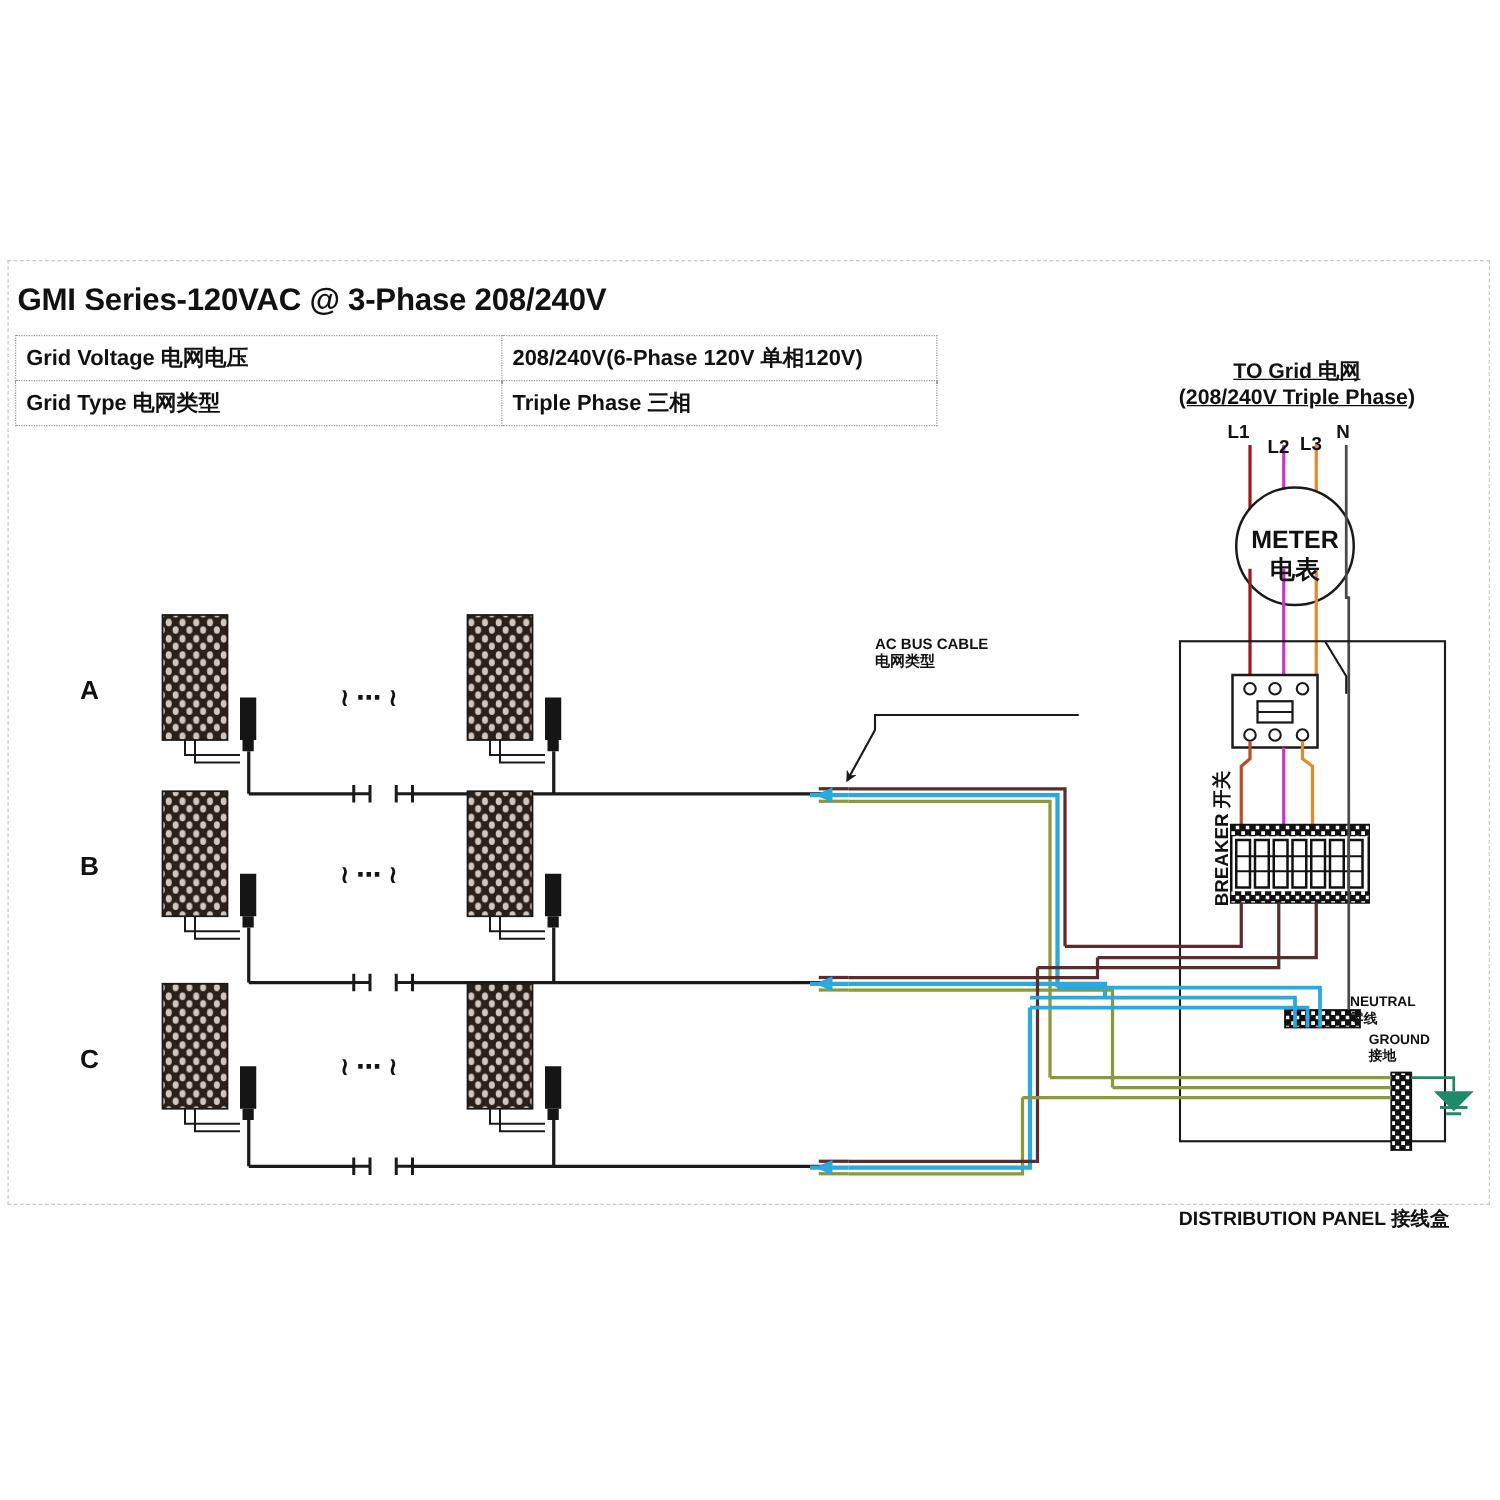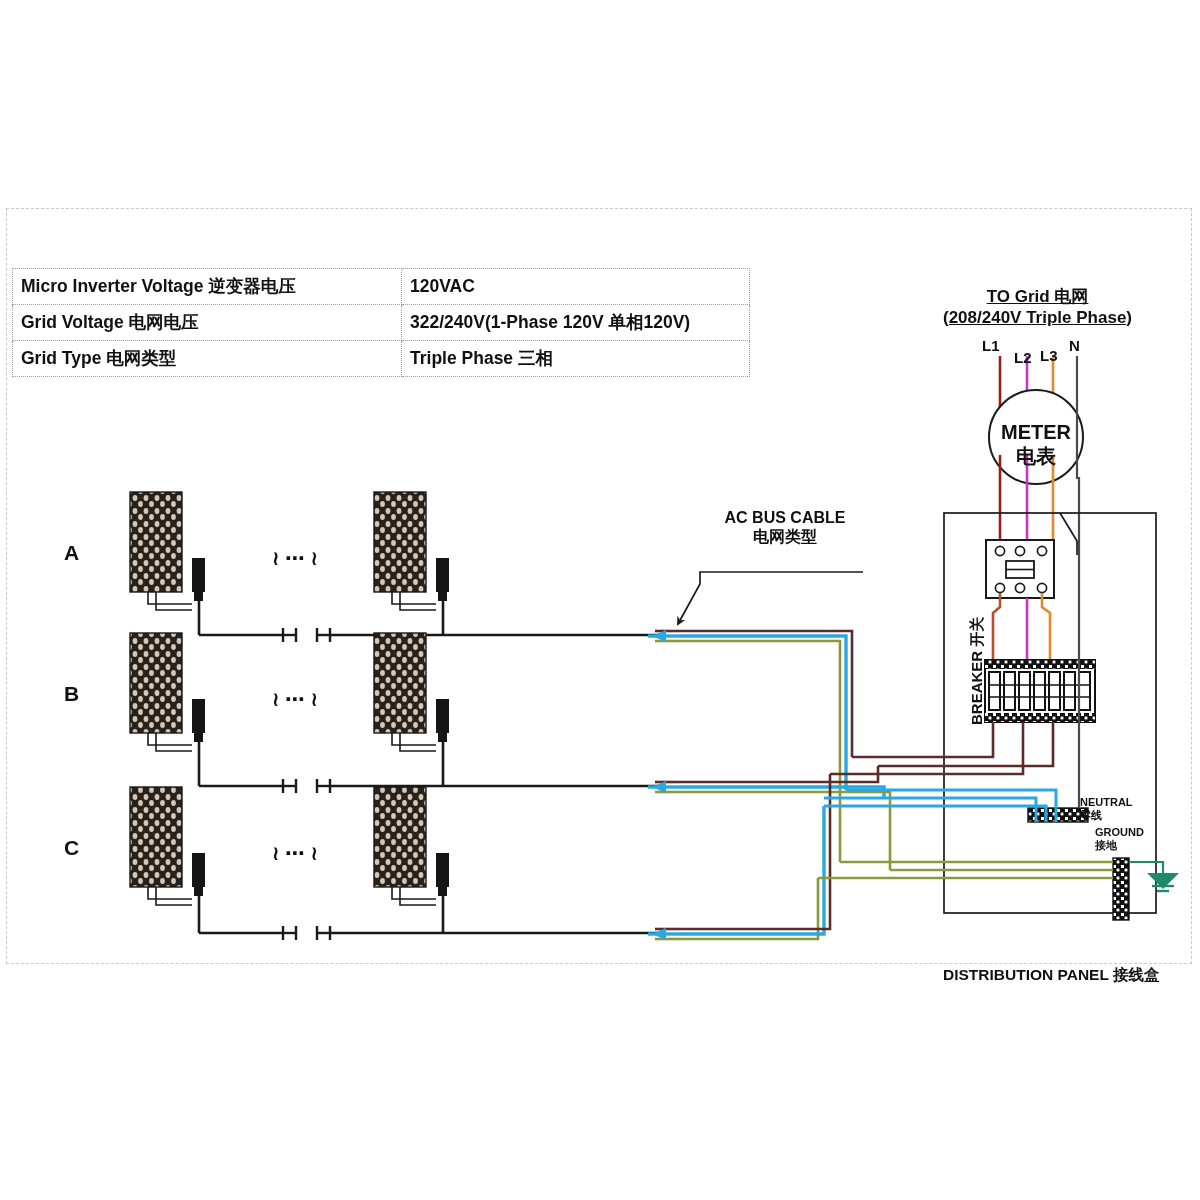--- a/index.html
+++ b/index.html
@@ -25,42 +25,39 @@
 
   
   #wires{position:absolute;left:0;top:0;width:1200px;height:1200px;}
 
   
   .lbl{position:absolute;font-weight:bold;color:#111;white-space:nowrap;}
   .row-letter{font-size:21px;}
   .grid-t{font-size:17px;text-align:center;line-height:1.22;}
   .phase-l{font-size:15px;}
   .meter-t{font-size:20px;text-align:center;line-height:1.2;}
-  .acbus{font-size:16px;text-align:center;line-height:1.2;}
+  .acbus{font-size:12px;line-height:1.2;}
   .breaker-t{font-size:15px;transform:rotate(-90deg);transform-origin:left top;}
   .smallcap{font-size:11px;line-height:1.15;}
   .dist{font-size:15.5px;}
 </style>
 </head>
 <body>
 
 <div id="stage">
 
   <div class="frame"></div>
 
+  <div class="title lbl">GMI Series-120VAC @ 3-Phase 208/240V</div>
 
   <table class="spec">
     <tbody>
-        <tr>
-      <td class="k">Micro Inverter Voltage 逆变器电压</td>
-      <td class="v">120VAC</td>
-    </tr>
     <tr>
       <td class="k">Grid  Voltage 电网电压</td>
-      <td class="v">322/240V(1-Phase 120V 单相120V)</td>
+      <td class="v">208/240V(6-Phase 120V 单相120V)</td>
     </tr>
     <tr>
       <td class="k">Grid Type  电网类型</td>
       <td class="v">Triple Phase 三相</td>
     </tr>
   </tbody>
     </table>
 
   <svg id="wires" viewBox="0 0 1200 1200">
     <defs>

